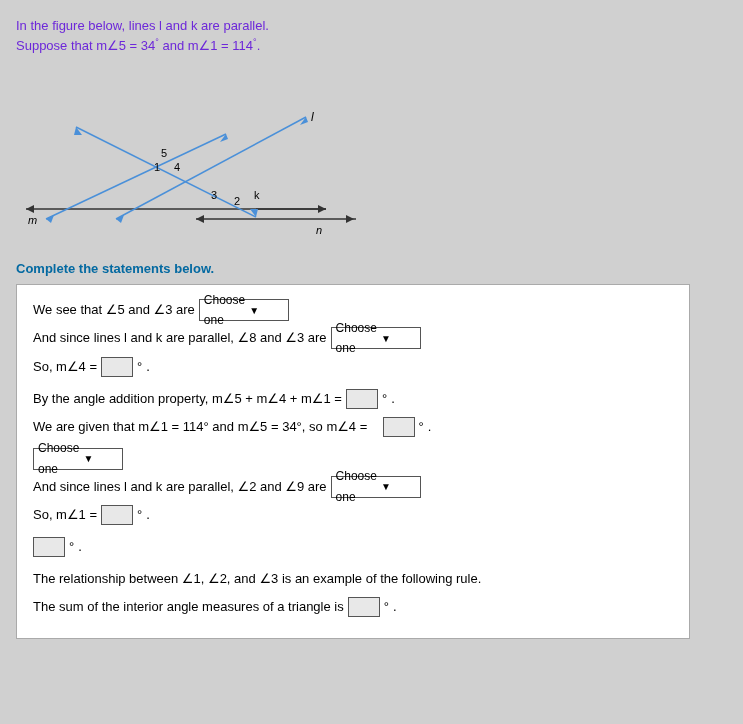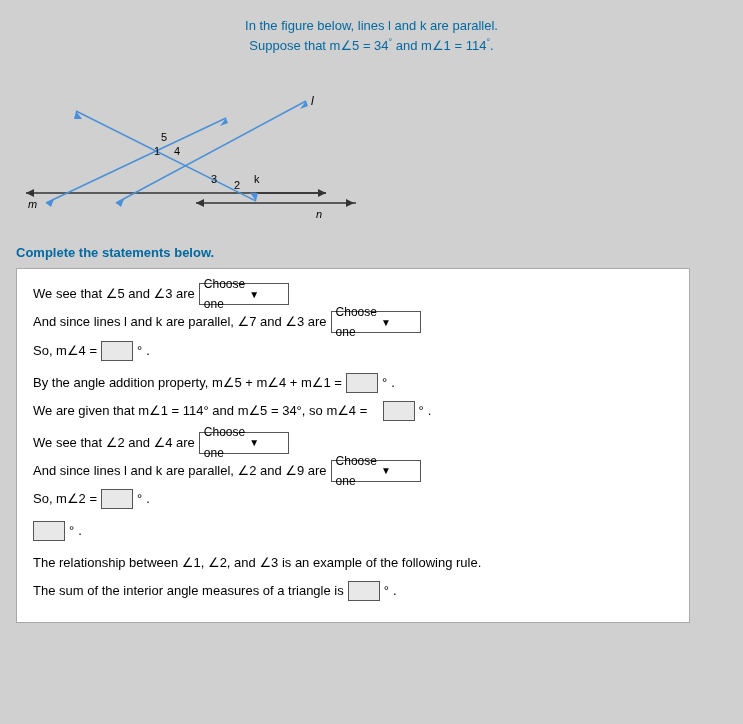--- a/index.html
+++ b/index.html
@@ -9,24 +9,23 @@
       background: #d0d0d0;
       width: 743px;
       min-height: 724px;
       padding: 16px;
     }
     .page-content {
       background: #d0d0d0;
     }
     .problem-text {
       font-size: 13px;
-      color: #0369a1;
-      margin-bottom: 8px;
+      color: #6d28d9;
+      margin-bottom: 24px;
       line-height: 1.5;
-      text-align: center;
     }
     .figure-container {
       width: 340px;
       height: 170px;
       margin: 8px 0 12px 0;
       position: relative;
     }
     .figure-container svg {
       width: 100%;
       height: 100%;
@@ -150,21 +149,21 @@
 
     <div class="stmt-row">
       <span>We see that ∠5 and ∠3 are</span>
       <div class="dropdown-select">
         <span>Choose one</span>
         <span class="arrow">▼</span>
       </div>
     </div>
 
     <div class="stmt-row">
-      <span>And since lines l and k are parallel, ∠7 and ∠3 are</span>
+      <span>And since lines l and k are parallel, ∠8 and ∠3 are</span>
       <div class="dropdown-select">
         <span>Choose one</span>
         <span class="arrow">▼</span>
       </div>
     </div>
 
     <div class="stmt-row">
       <span>So, m∠4 =</span>
       <input type="text" class="blank-input" value="" style="">
       <span>°</span>
@@ -184,37 +183,36 @@
       <span>We are given that m∠1 = 114° and m∠5 = 34°, so m∠4 =</span>
       <span>&nbsp;&nbsp;</span>
       <input type="text" class="blank-input" value="" style="">
       <span>°</span>
       <span>.</span>
     </div>
 
     <div class="section-divider"></div>
 
     <div class="stmt-row gap-top">
-      <span>We see that ∠2 and ∠4 are</span>
       <div class="dropdown-select">
         <span>Choose one</span>
         <span class="arrow">▼</span>
       </div>
     </div>
 
     <div class="stmt-row">
       <span>And since lines l and k are parallel, ∠2 and ∠9 are</span>
       <div class="dropdown-select">
         <span>Choose one</span>
         <span class="arrow">▼</span>
       </div>
     </div>
 
     <div class="stmt-row">
-      <span>So, m∠2 =</span>
+      <span>So, m∠1 =</span>
       <input type="text" class="blank-input" value="" style="">
       <span>°</span>
       <span>.</span>
     </div>
 
     <div class="section-divider"></div>
 
     <div class="stmt-row gap-top">
       <input type="text" class="blank-input" value="" style="">
       <span>°</span>

